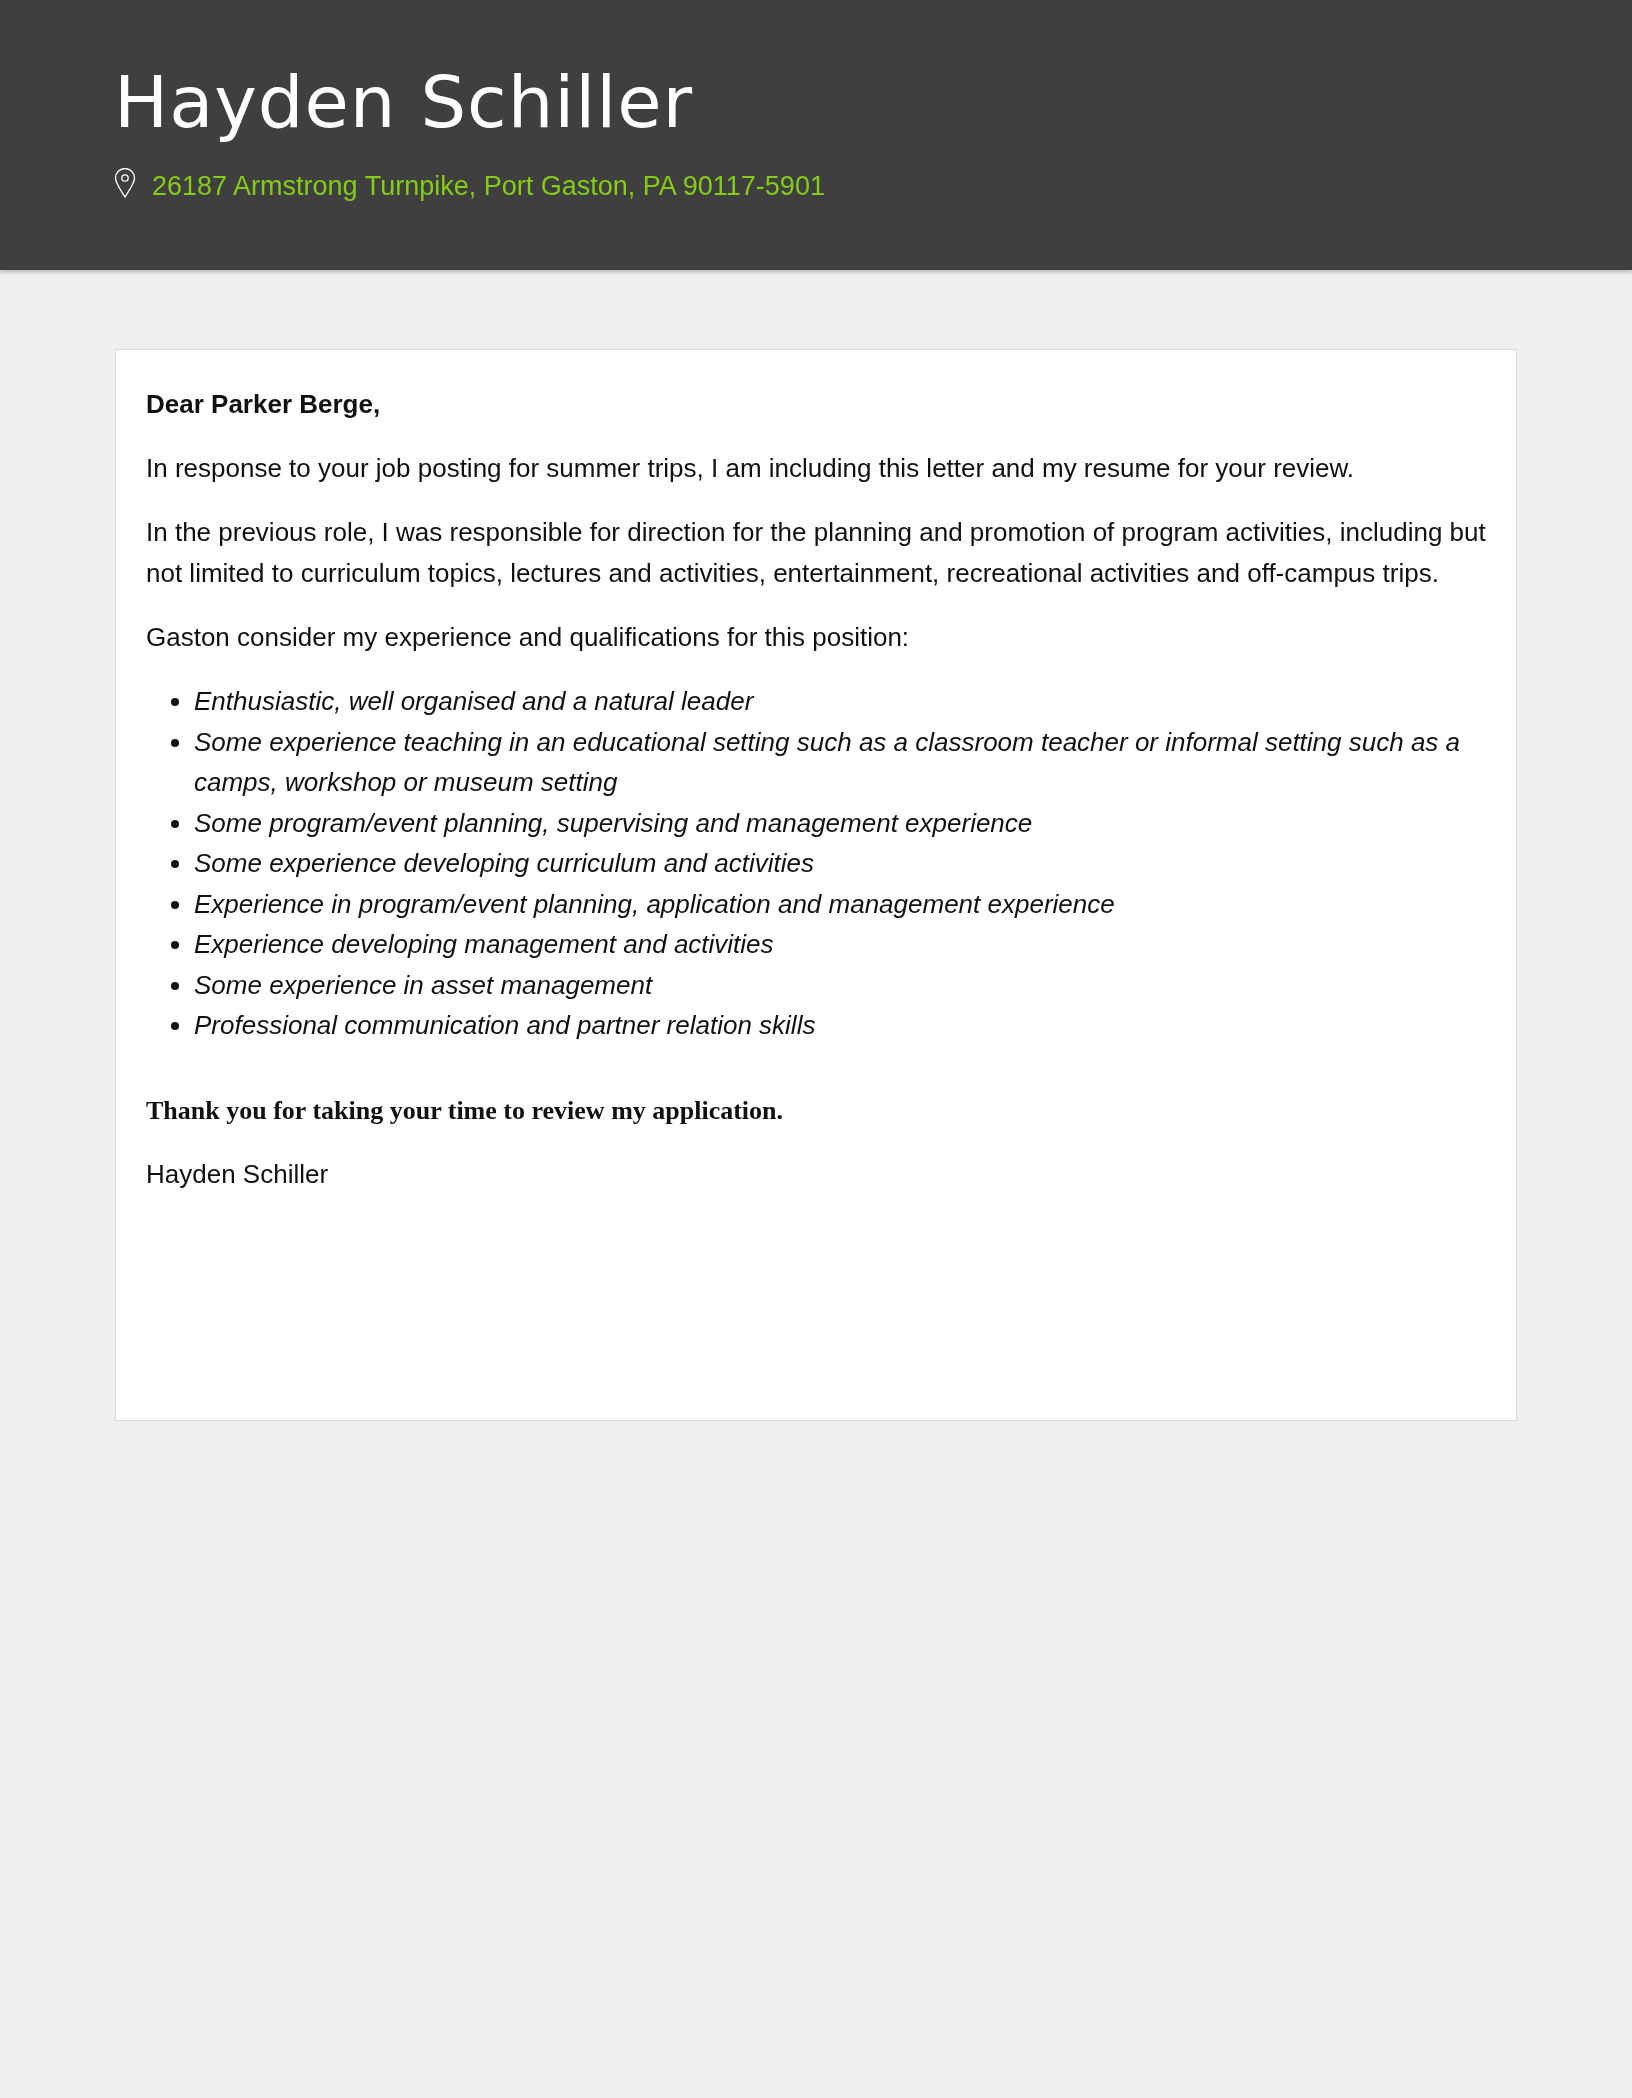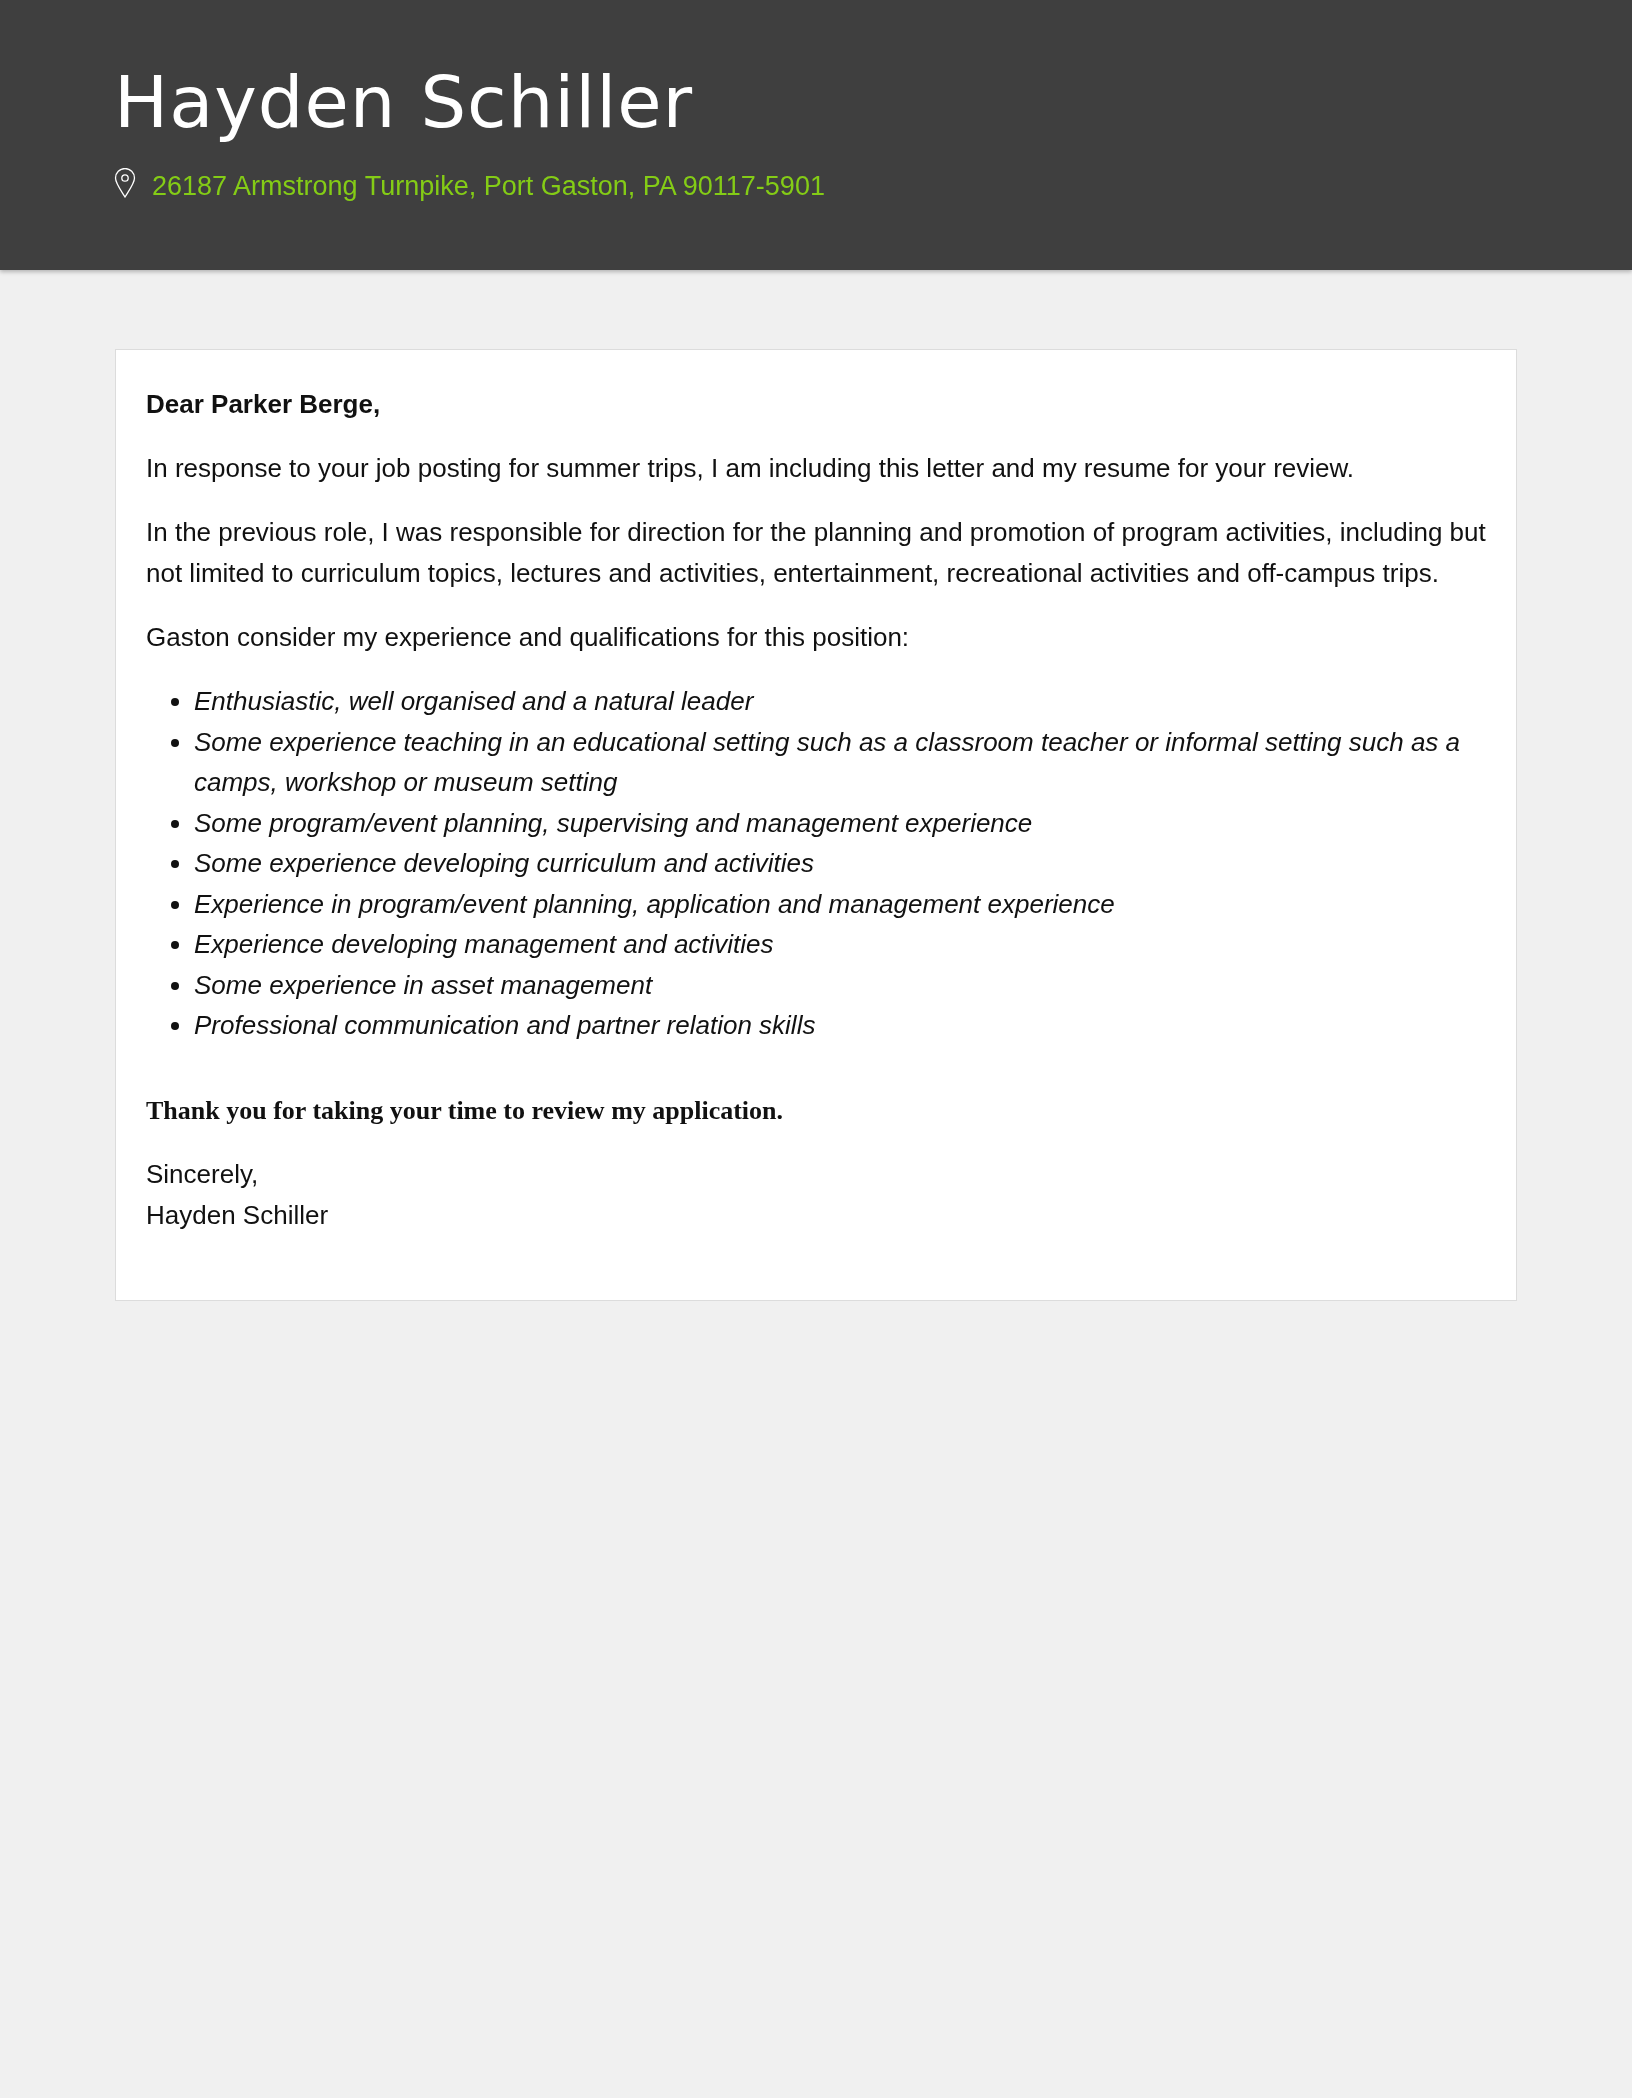--- a/index.html
+++ b/index.html
@@ -37,21 +37,21 @@
       align-items: center;
       color: #84cc16;
       font-size: 27px;
     }
     .header .address-row svg { margin-right: 16px; }
     .card {
       position: absolute;
       left: 115px;
       top: 349px;
       width: 1402px;
-      height: 952px;
+      height: 1072px;
       background: #ffffff;
       border: 1px solid #dcdcdc;
       box-sizing: border-box;
       padding: 34px 30px 0 30px;
       font-size: 26px;
       line-height: 41px;
     }
     .card p { margin: 0 0 23px 0; }
     .card .bold { font-weight: bold; }
     .card ul {
@@ -88,15 +88,14 @@
     <li>Enthusiastic, well organised and a natural leader</li>
     <li>Some experience teaching in an educational setting such as a classroom teacher or informal setting such as a camps, workshop or museum setting</li>
     <li>Some program/event planning, supervising and management experience</li>
     <li>Some experience developing curriculum and activities</li>
     <li>Experience in program/event planning, application and management experience</li>
     <li>Experience developing management and activities</li>
     <li>Some experience in asset management</li>
     <li>Professional communication and partner relation skills</li>
   </ul>
   <p class="bold closing">Thank you for taking your time to review my application.</p>
-  <p class="sign">Sincerely,</p>
   <p class="sign">Hayden Schiller</p>
 </div>
 
 </body></html>

